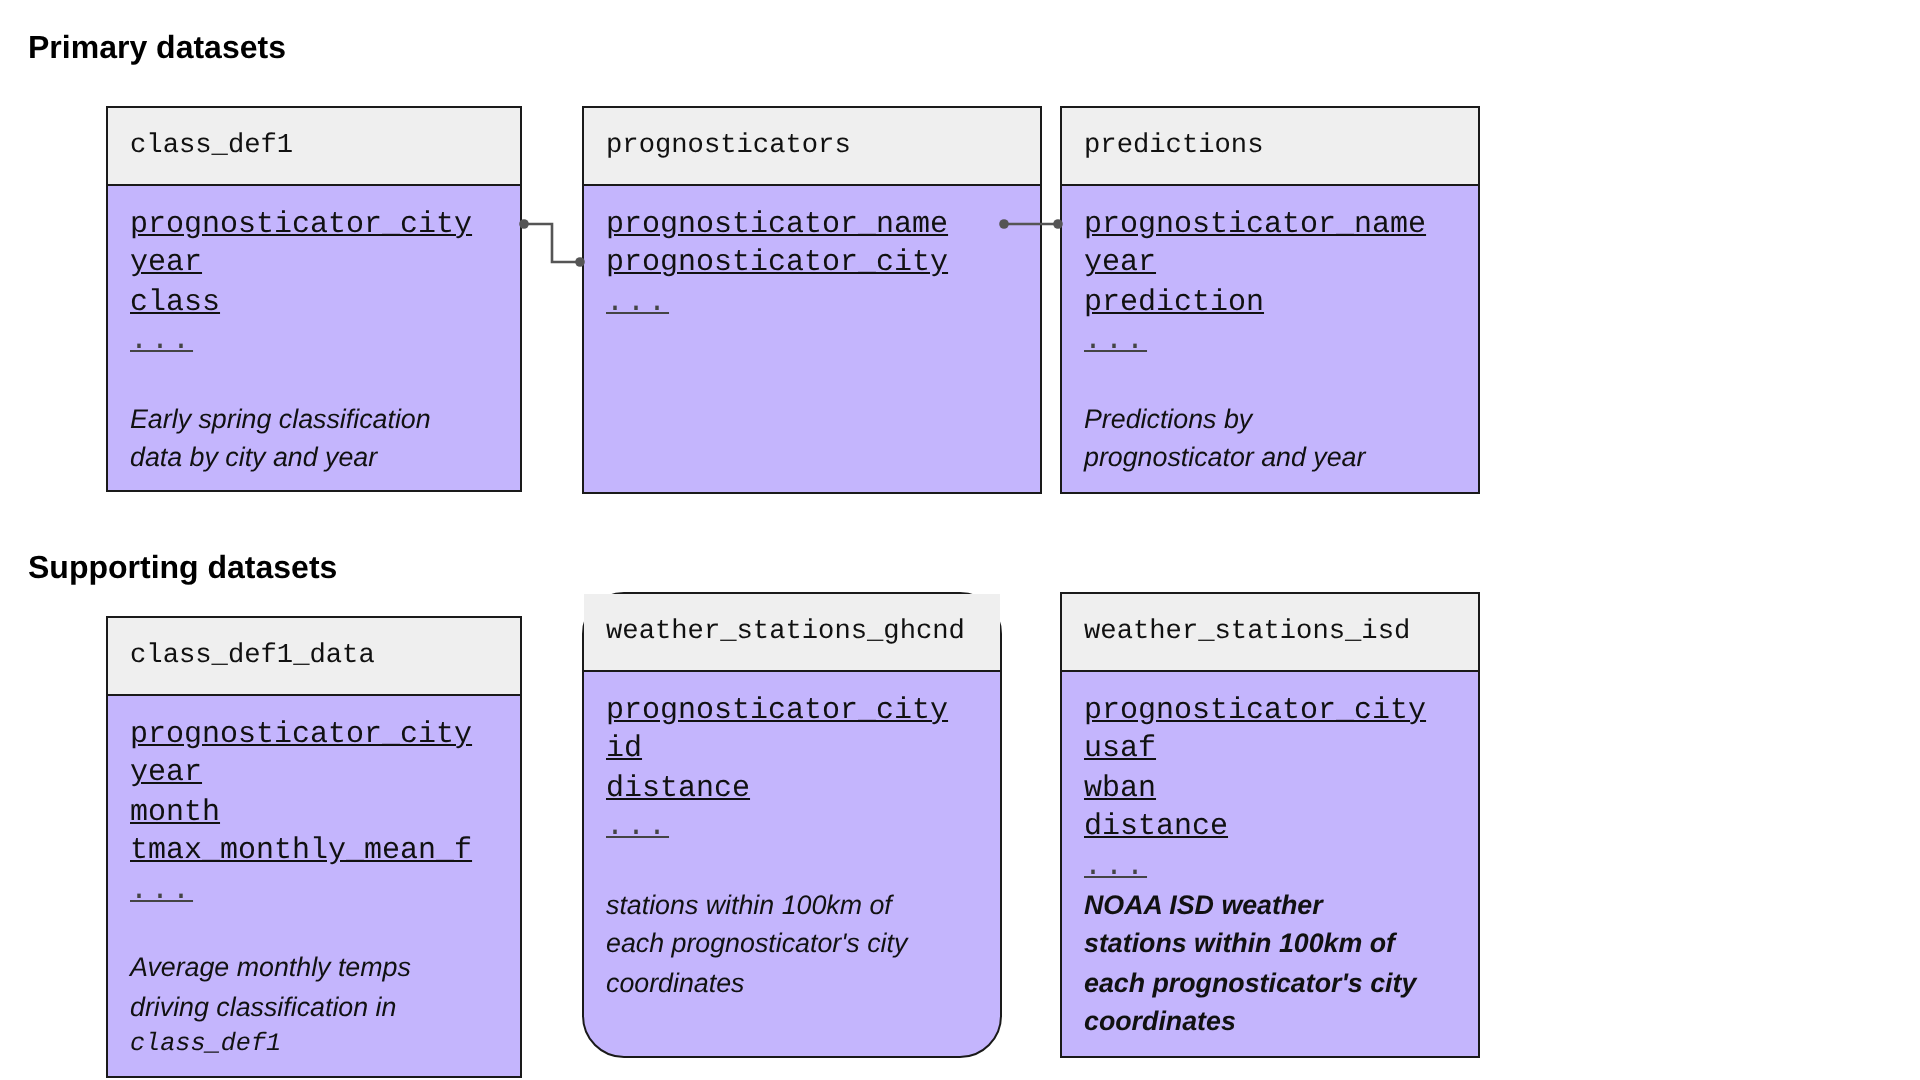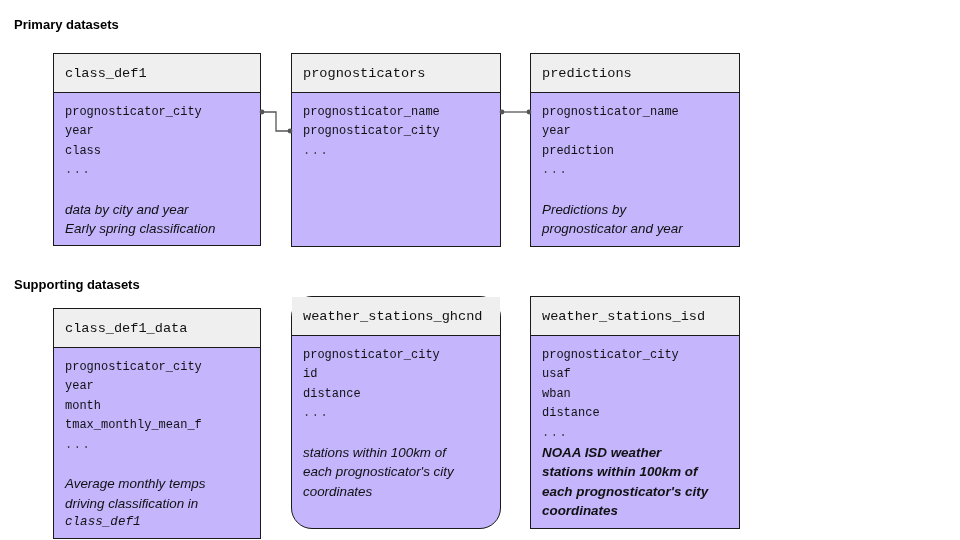--- a/index.html
+++ b/index.html
@@ -19,21 +19,21 @@
   #canvas {
     position: absolute;
     left: 0; top: 0;
     width: 960px;
     height: 540px;
   }
   .section-heading {
     position: absolute;
     font-family: "Liberation Sans", sans-serif;
     font-weight: bold;
-    font-size: 13px;
+    font-size: 16px;
     line-height: 18px;
     color: #000000;
     white-space: nowrap;
   }
   #heading-primary { left: 14px; top: 16px; }
   #heading-supporting { left: 14px; top: 276px; }
 
   .entity-box {
     position: absolute;
     box-sizing: border-box;
@@ -60,24 +60,25 @@
     box-sizing: border-box;
     padding: 10px 11px 8px 11px;
   }
   .field-list {
     margin: 0;
     padding: 0;
     list-style: none;
   }
   .field-item {
     font-family: "Liberation Mono", "DejaVu Sans Mono", monospace;
-    font-size: 12px;
+    font-size: 15px;
     line-height: 19.4px;
     color: #111111;
     white-space: nowrap;
+    text-decoration: underline;
   }
   .field-ellipsis {
     color: #444444;
     letter-spacing: 1.5px;
   }
   .entity-desc {
     font-family: "Liberation Sans", sans-serif;
     font-style: italic;
     font-size: 13.4px;
     line-height: 19.4px;
@@ -115,27 +116,27 @@
       <span class="entity-title">class_def1</span>
     </div>
     <div class="entity-body">
       <ul class="field-list">
           <li class="field-item">prognosticator_city</li>
           <li class="field-item">year</li>
           <li class="field-item">class</li>
           <li class="field-item field-ellipsis">...</li>
         </ul>
       <div class="entity-desc spaced">
+          <span class="desc-line">Early spring classification</span>
           <span class="desc-line">data by city and year</span>
-          <span class="desc-line">Early spring classification</span>
-        </div>
-    </div>
-  </div>
-
-  <div class="entity-box" style="left: 291px; top: 53px; width: 210px; height: 194px;">
+        </div>
+    </div>
+  </div>
+
+  <div class="entity-box" style="left: 291px; top: 53px; width: 230px; height: 194px;">
     <div class="entity-header">
       <span class="entity-title">prognosticators</span>
     </div>
     <div class="entity-body">
       <ul class="field-list">
           <li class="field-item">prognosticator_name</li>
           <li class="field-item">prognosticator_city</li>
           <li class="field-item field-ellipsis">...</li>
         </ul>
     </div>

